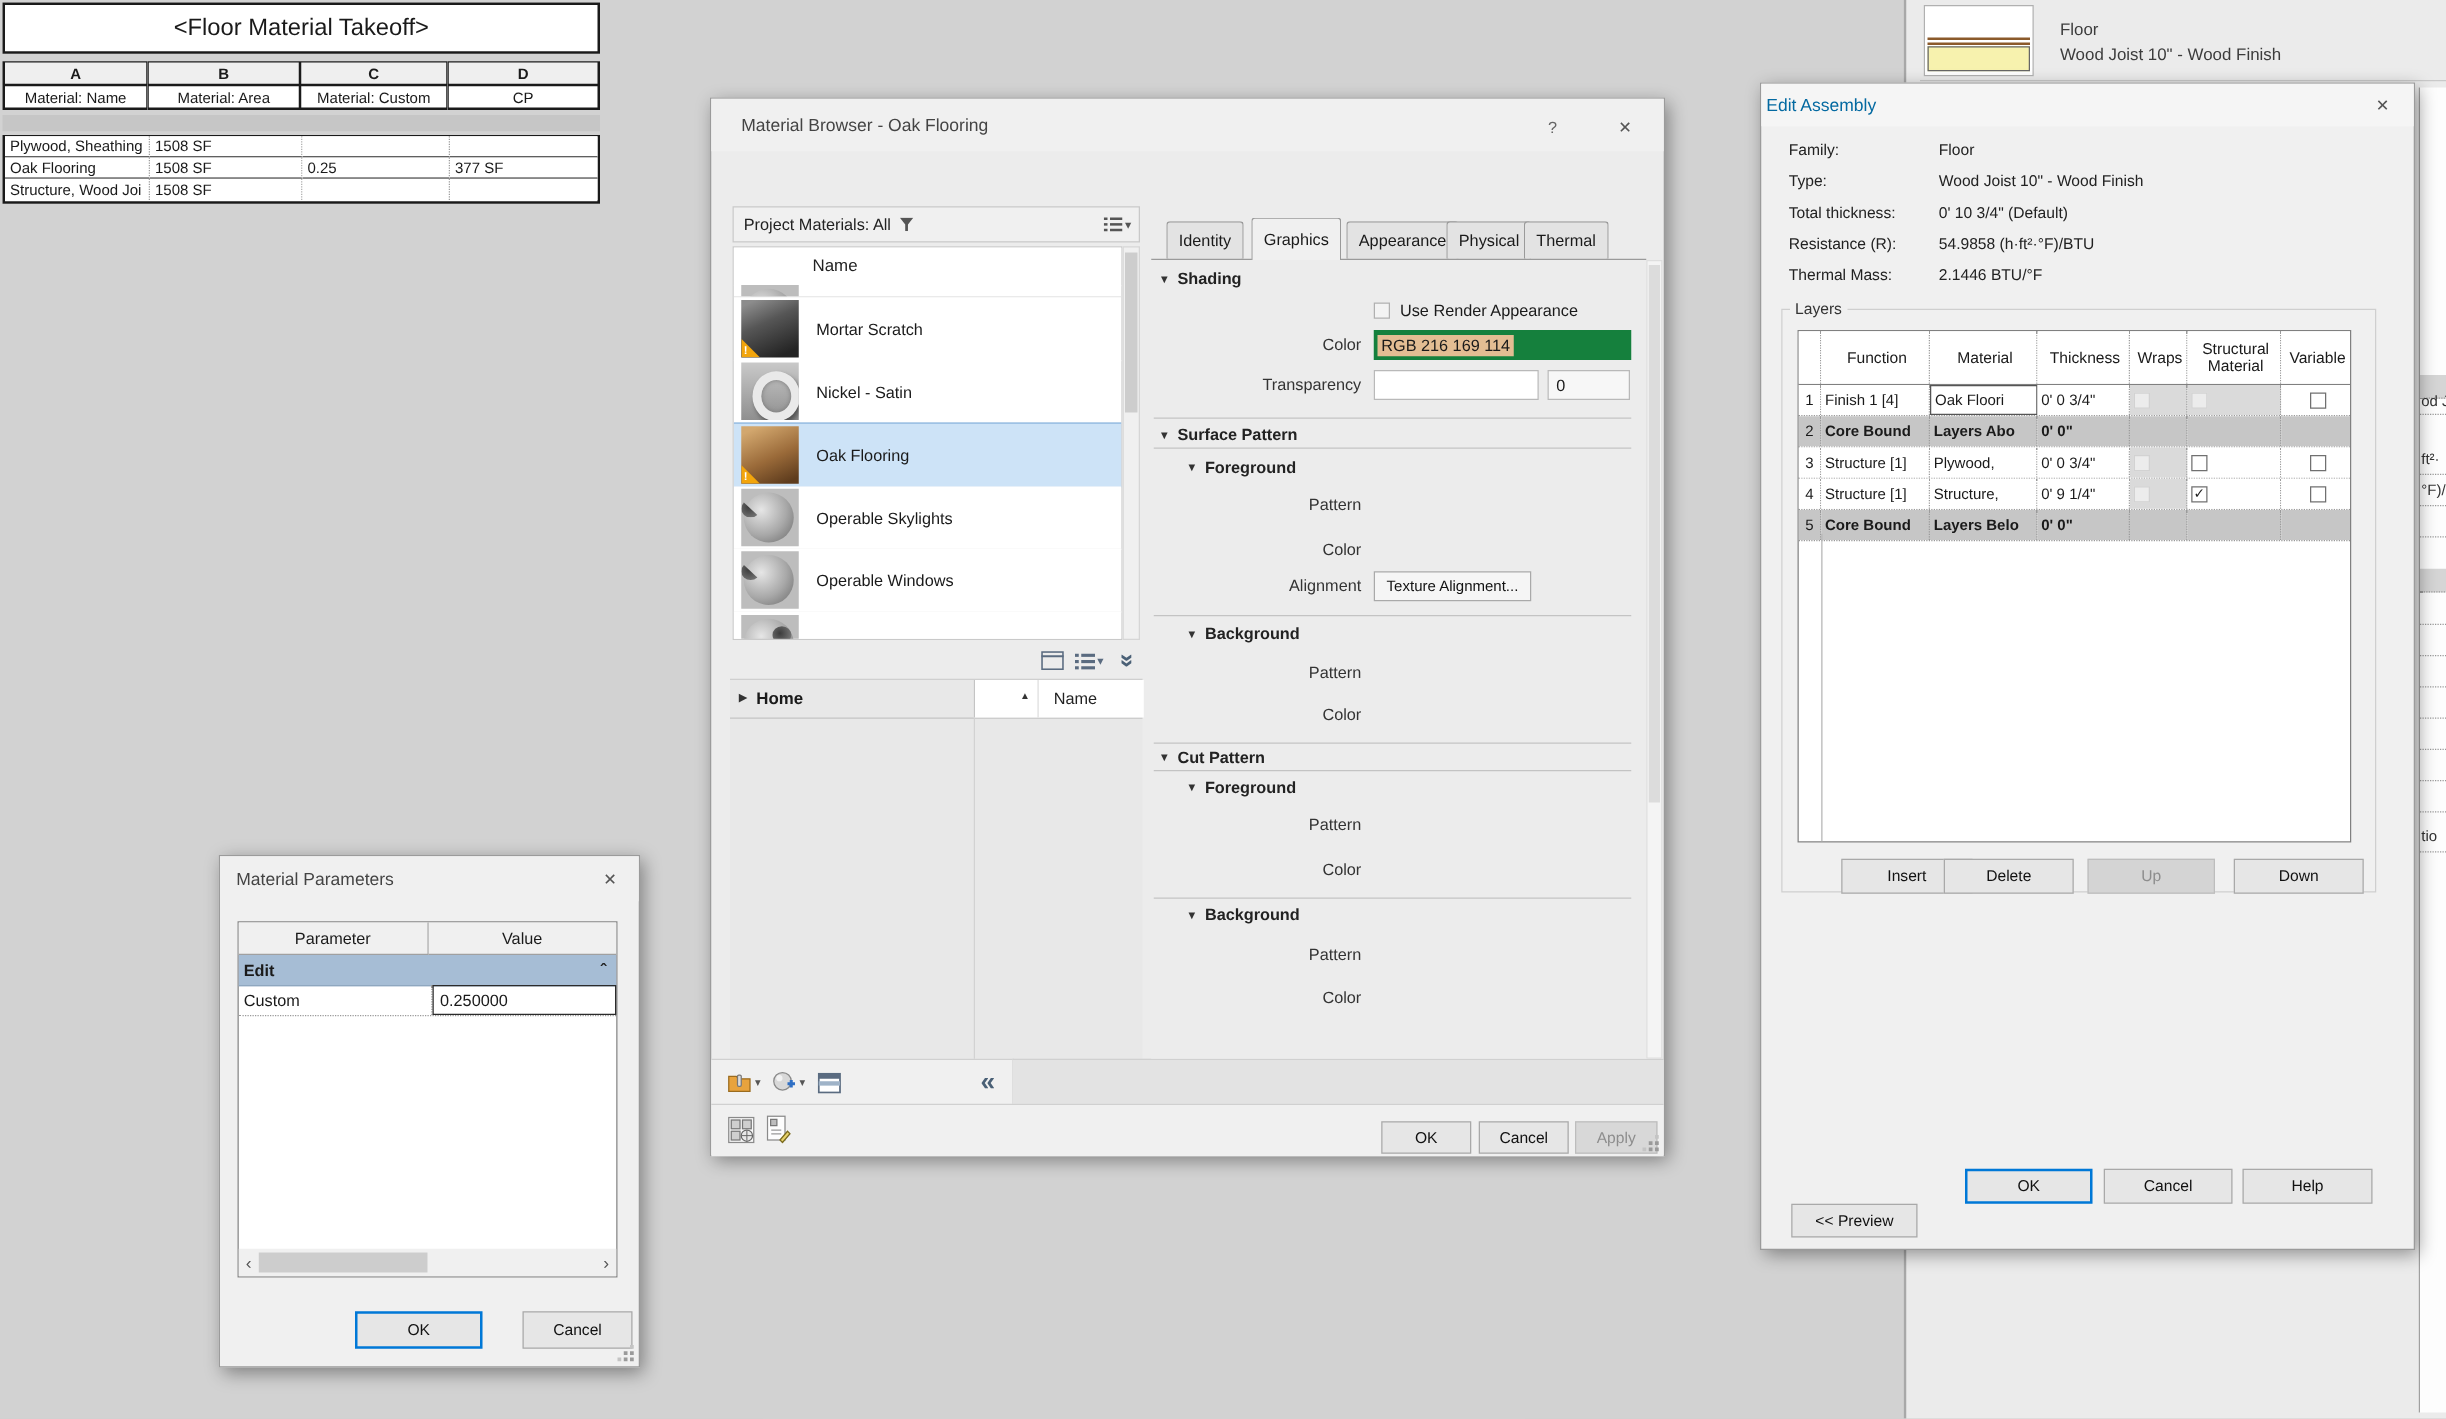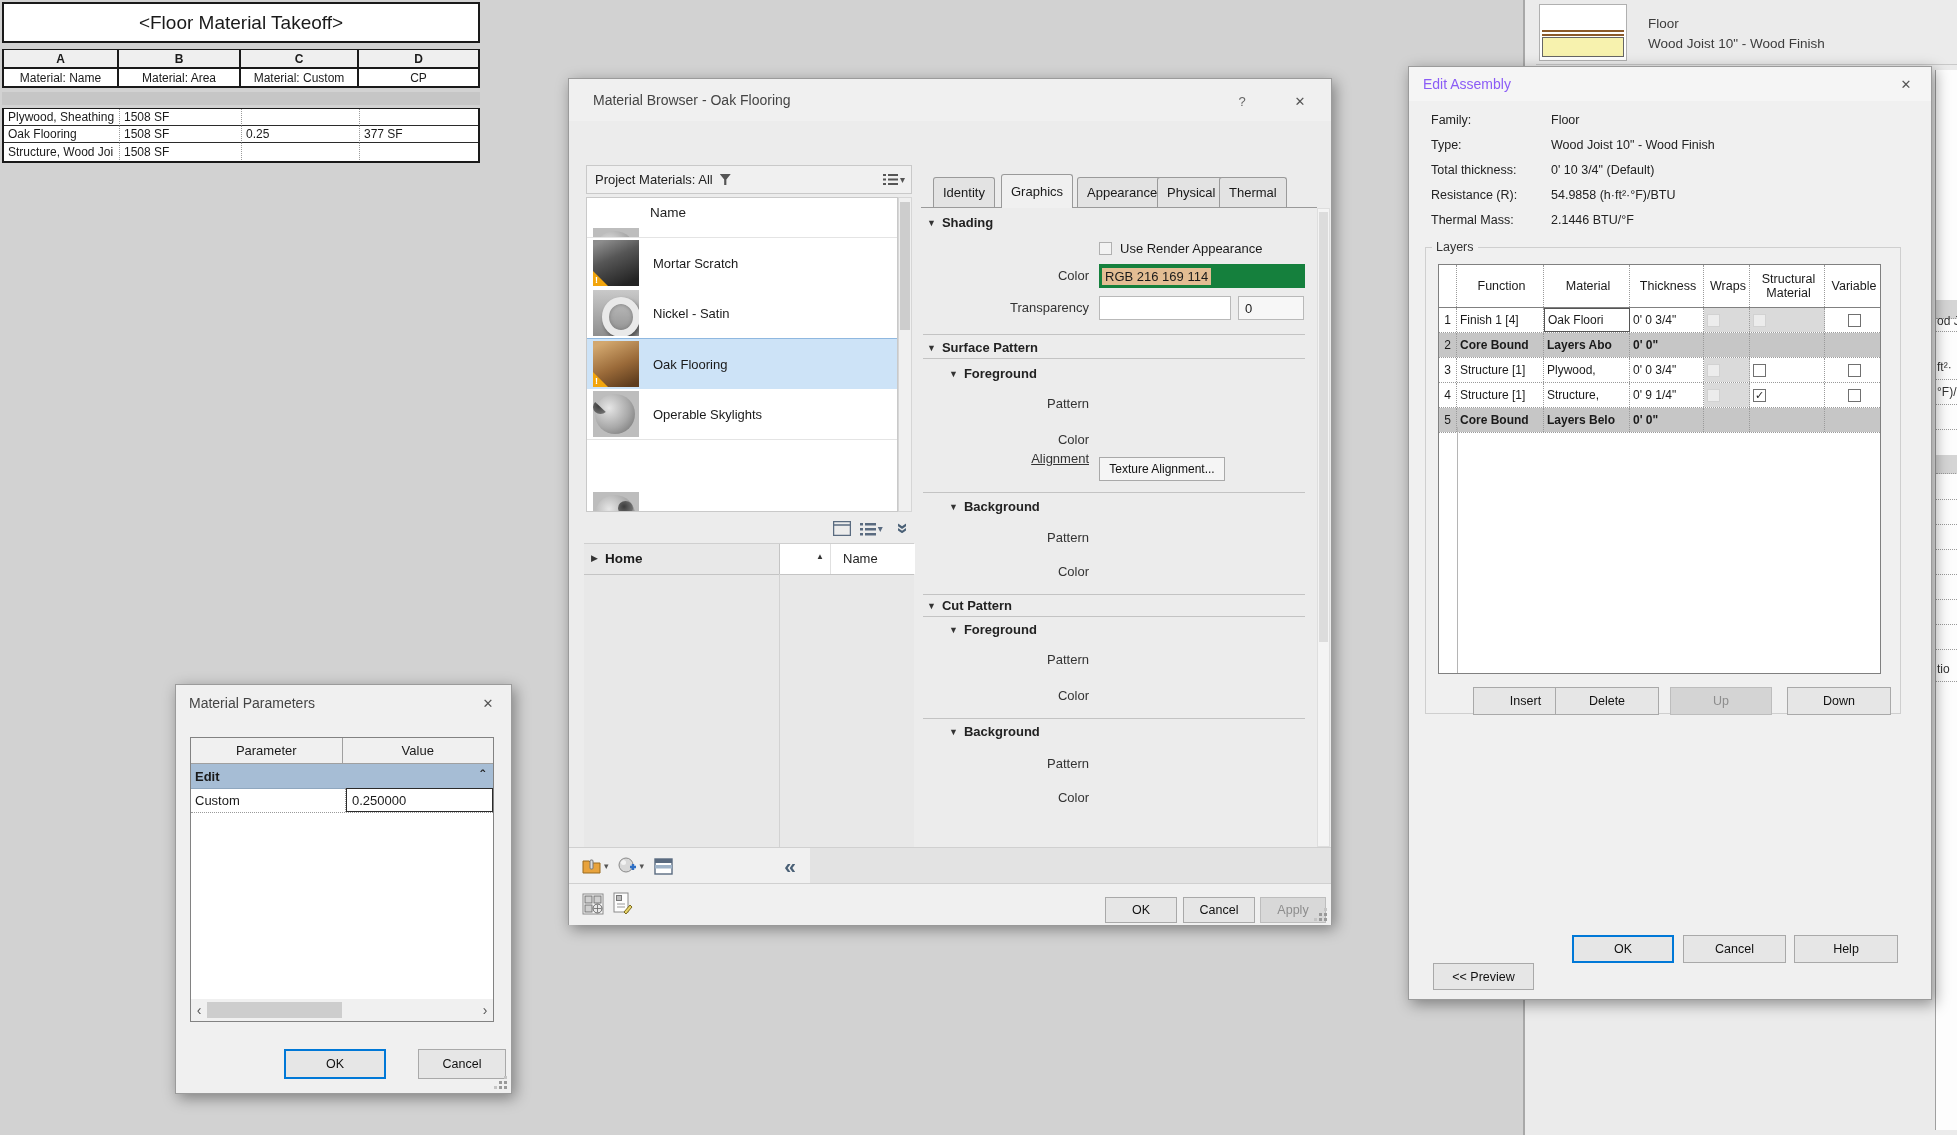--- a/index.html
+++ b/index.html
@@ -184,20 +184,24 @@
         <span class="mat-label">Nickel - Satin</span>
       </div>
       <div class="mat-row selected" style="top:140px;">
         <div class="thumb warn t-oak"></div>
         <span class="mat-label">Oak Flooring</span>
       </div>
       <div class="mat-row" style="top:191px;">
         <div class="thumb warn t-sphere"></div>
         <span class="mat-label">Operable Skylights</span>
       </div>
+      <div class="mat-row" style="top:241px;">
+        <div class="thumb warn t-sphere"></div>
+        <span class="mat-label">Operable Windows</span>
+      </div>
       <div class="mat-row" style="top:291px;height:23px;">
         <div class="thumb t-sphere" style="height:20px;margin-top:3px;"></div>
       </div>
     </div>
 
     <div class="abs" style="left:329px;top:118px;width:14px;height:315px;background:#f0f0f0;border:1px solid #d6d6d6;box-sizing:border-box;">
       <div class="abs" style="left:1px;top:4px;width:10px;height:128px;background:#cdcdcd;"></div>
     </div>
 
     <div class="abs" style="left:15px;top:435px;width:330px;height:29px;background:#ececec;display:flex;align-items:center;justify-content:flex-end;">
@@ -308,21 +312,21 @@
           <span class="tri">▼</span><span>Surface Pattern</span>
         </div>
         <div class="sep" style="left:2px;width:382px;top:150px;"></div>
         <div class="sec-head" style="left:28px;top:158px;">
           <span class="tri">▼</span><span>Foreground</span>
         </div>
         <div class="g-label" style="left:18px;top:188px;">Pattern</div>
 
         <div class="g-label" style="left:18px;top:224px;">Color</div>
 
-        <div class="g-label" style="left:18px;top:243px;text-decoration:underline;">Alignment</div>
+        <div class="g-label" style="left:18px;top:253px;">Alignment</div>
         <button class="btn" style="left:178px;top:249px;width:126px;height:24px;font-size:12px;background:#f5f5f5;">Texture Alignment...</button>
 
         <div class="sep" style="left:2px;width:382px;top:284px;"></div>
         <div class="sec-head" style="left:28px;top:291px;">
           <span class="tri">▼</span><span>Background</span>
         </div>
         <div class="g-label" style="left:18px;top:322px;">Pattern</div>
 
         <div class="g-label" style="left:18px;top:356px;">Color</div>
 
@@ -383,21 +387,21 @@
       </div>
     </div>
 
     <button class="btn primary" style="left:108px;top:364px;width:102px;height:30px;">OK</button>
     <button class="btn" style="left:242px;top:364px;width:88px;height:30px;">Cancel</button>
     <div class="grip"></div>
   </div>
 
   <div class="win" style="left:1408px;top:66px;width:522px;height:932px;">
     <div class="titlebar" style="height:34px;background:#f5f5f5;"></div>
-    <div class="titletxt" style="left:14px;top:9px;color:#8b5cf6;">Edit Assembly</div>
+    <div class="titletxt" style="left:4px;top:9px;color:#0369a1;">Edit Assembly</div>
     <div class="closebox" style="right:14px;top:7px;">✕</div>
 
     <div class="info-label" style="left:22px;top:46px;">Family:</div>
     <div class="info-value" style="left:142px;top:46px;">Floor</div>
     <div class="info-label" style="left:22px;top:71px;">Type:</div>
     <div class="info-value" style="left:142px;top:71px;">Wood Joist 10" - Wood Finish</div>
     <div class="info-label" style="left:22px;top:96px;">Total thickness:</div>
     <div class="info-value" style="left:142px;top:96px;">0'  10 3/4" (Default)</div>
     <div class="info-label" style="left:22px;top:121px;">Resistance (R):</div>
     <div class="info-value" style="left:142px;top:121px;">54.9858 (h·ft²·°F)/BTU</div>

